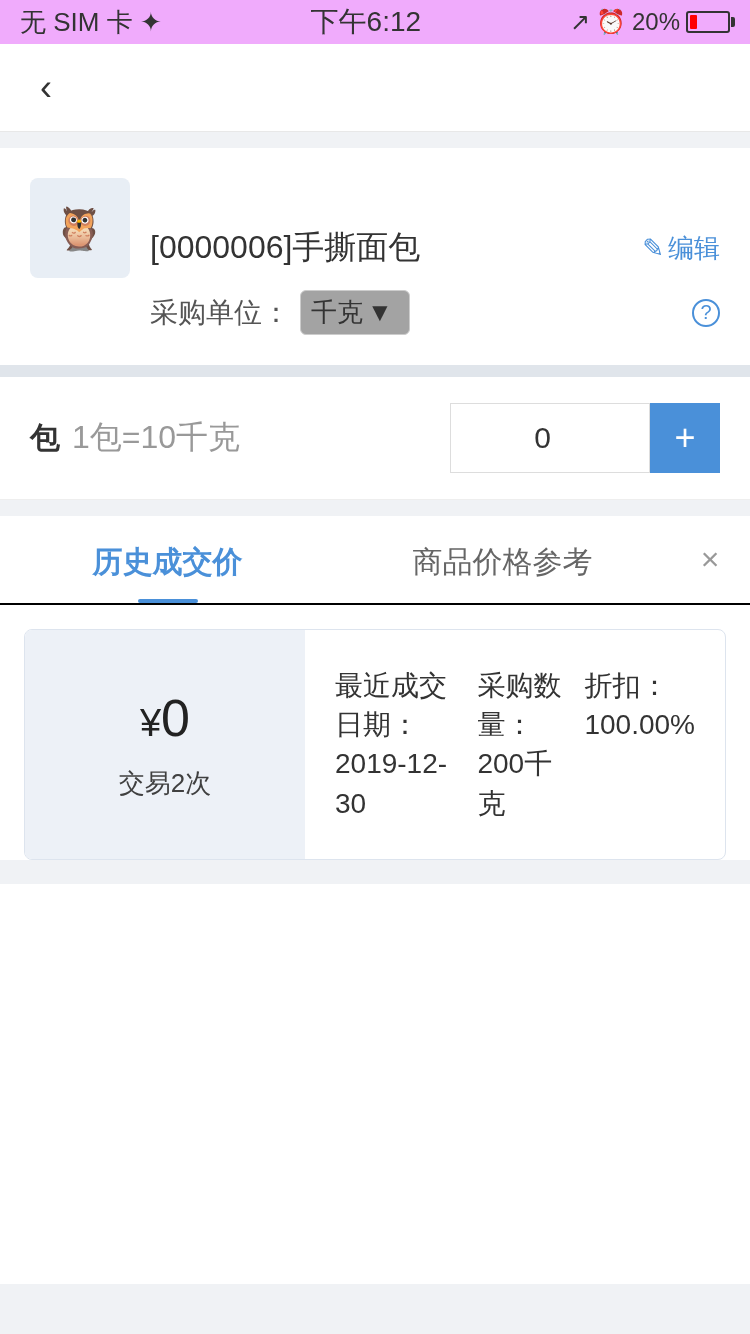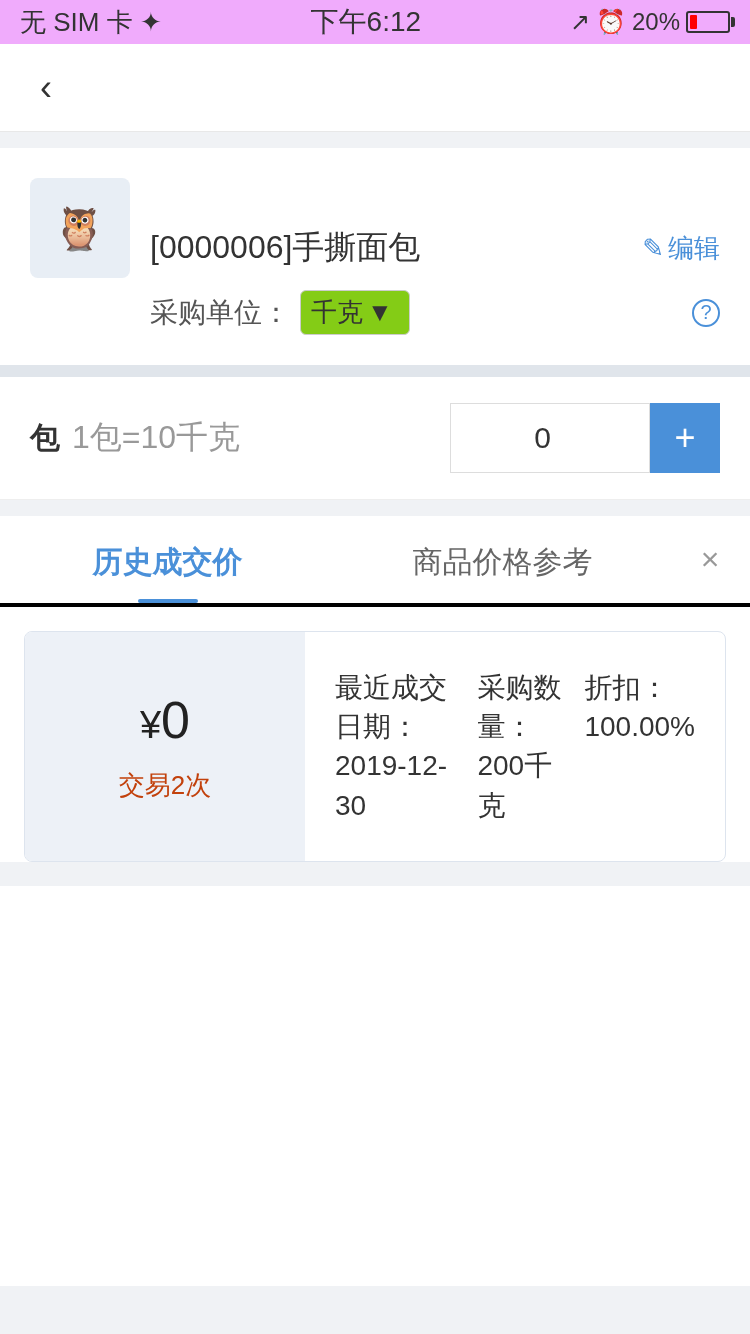--- a/index.html
+++ b/index.html
@@ -137,21 +137,21 @@
       gap: 10px;
       font-size: 28px;
       color: #555;
     }
     .unit-select {
       border: 1px solid #ccc;
       border-radius: 6px;
       padding: 4px 16px 4px 10px;
       font-size: 26px;
       color: #333;
-      background: #84cc16;
+      background: #a3a3a3;
       position: relative;
       display: inline-flex;
       align-items: center;
       gap: 4px;
     }
     .price-ref {
       font-size: 28px;
       color: #4a90d9;
       display: flex;
       align-items: center;
@@ -229,21 +229,21 @@
     }
 
     
     .tab-section {
       background: #fff;
       margin-top: 16px;
     }
     .tab-bar {
       display: flex;
       align-items: center;
-      border-bottom: 4px solid #000000;
+      border-bottom: 2px solid #000000;
       position: relative;
     }
     .tab-item {
       flex: 1;
       text-align: center;
       padding: 26px 0 20px;
       font-size: 30px;
       color: #666;
       cursor: pointer;
       position: relative;
@@ -292,21 +292,21 @@
     .price-amount {
       font-size: 52px;
       font-weight: 500;
       color: #222;
     }
     .price-yen {
       font-size: 38px;
     }
     .price-times {
       font-size: 26px;
-      color: #c2410c;
+      color: #404040;
       margin-top: 18px;
     }
     .history-right {
       flex: 1;
       padding: 36px 30px;
       display: flex;
       flex-direction: row;
       gap: 18px;
     }
     .history-row {

